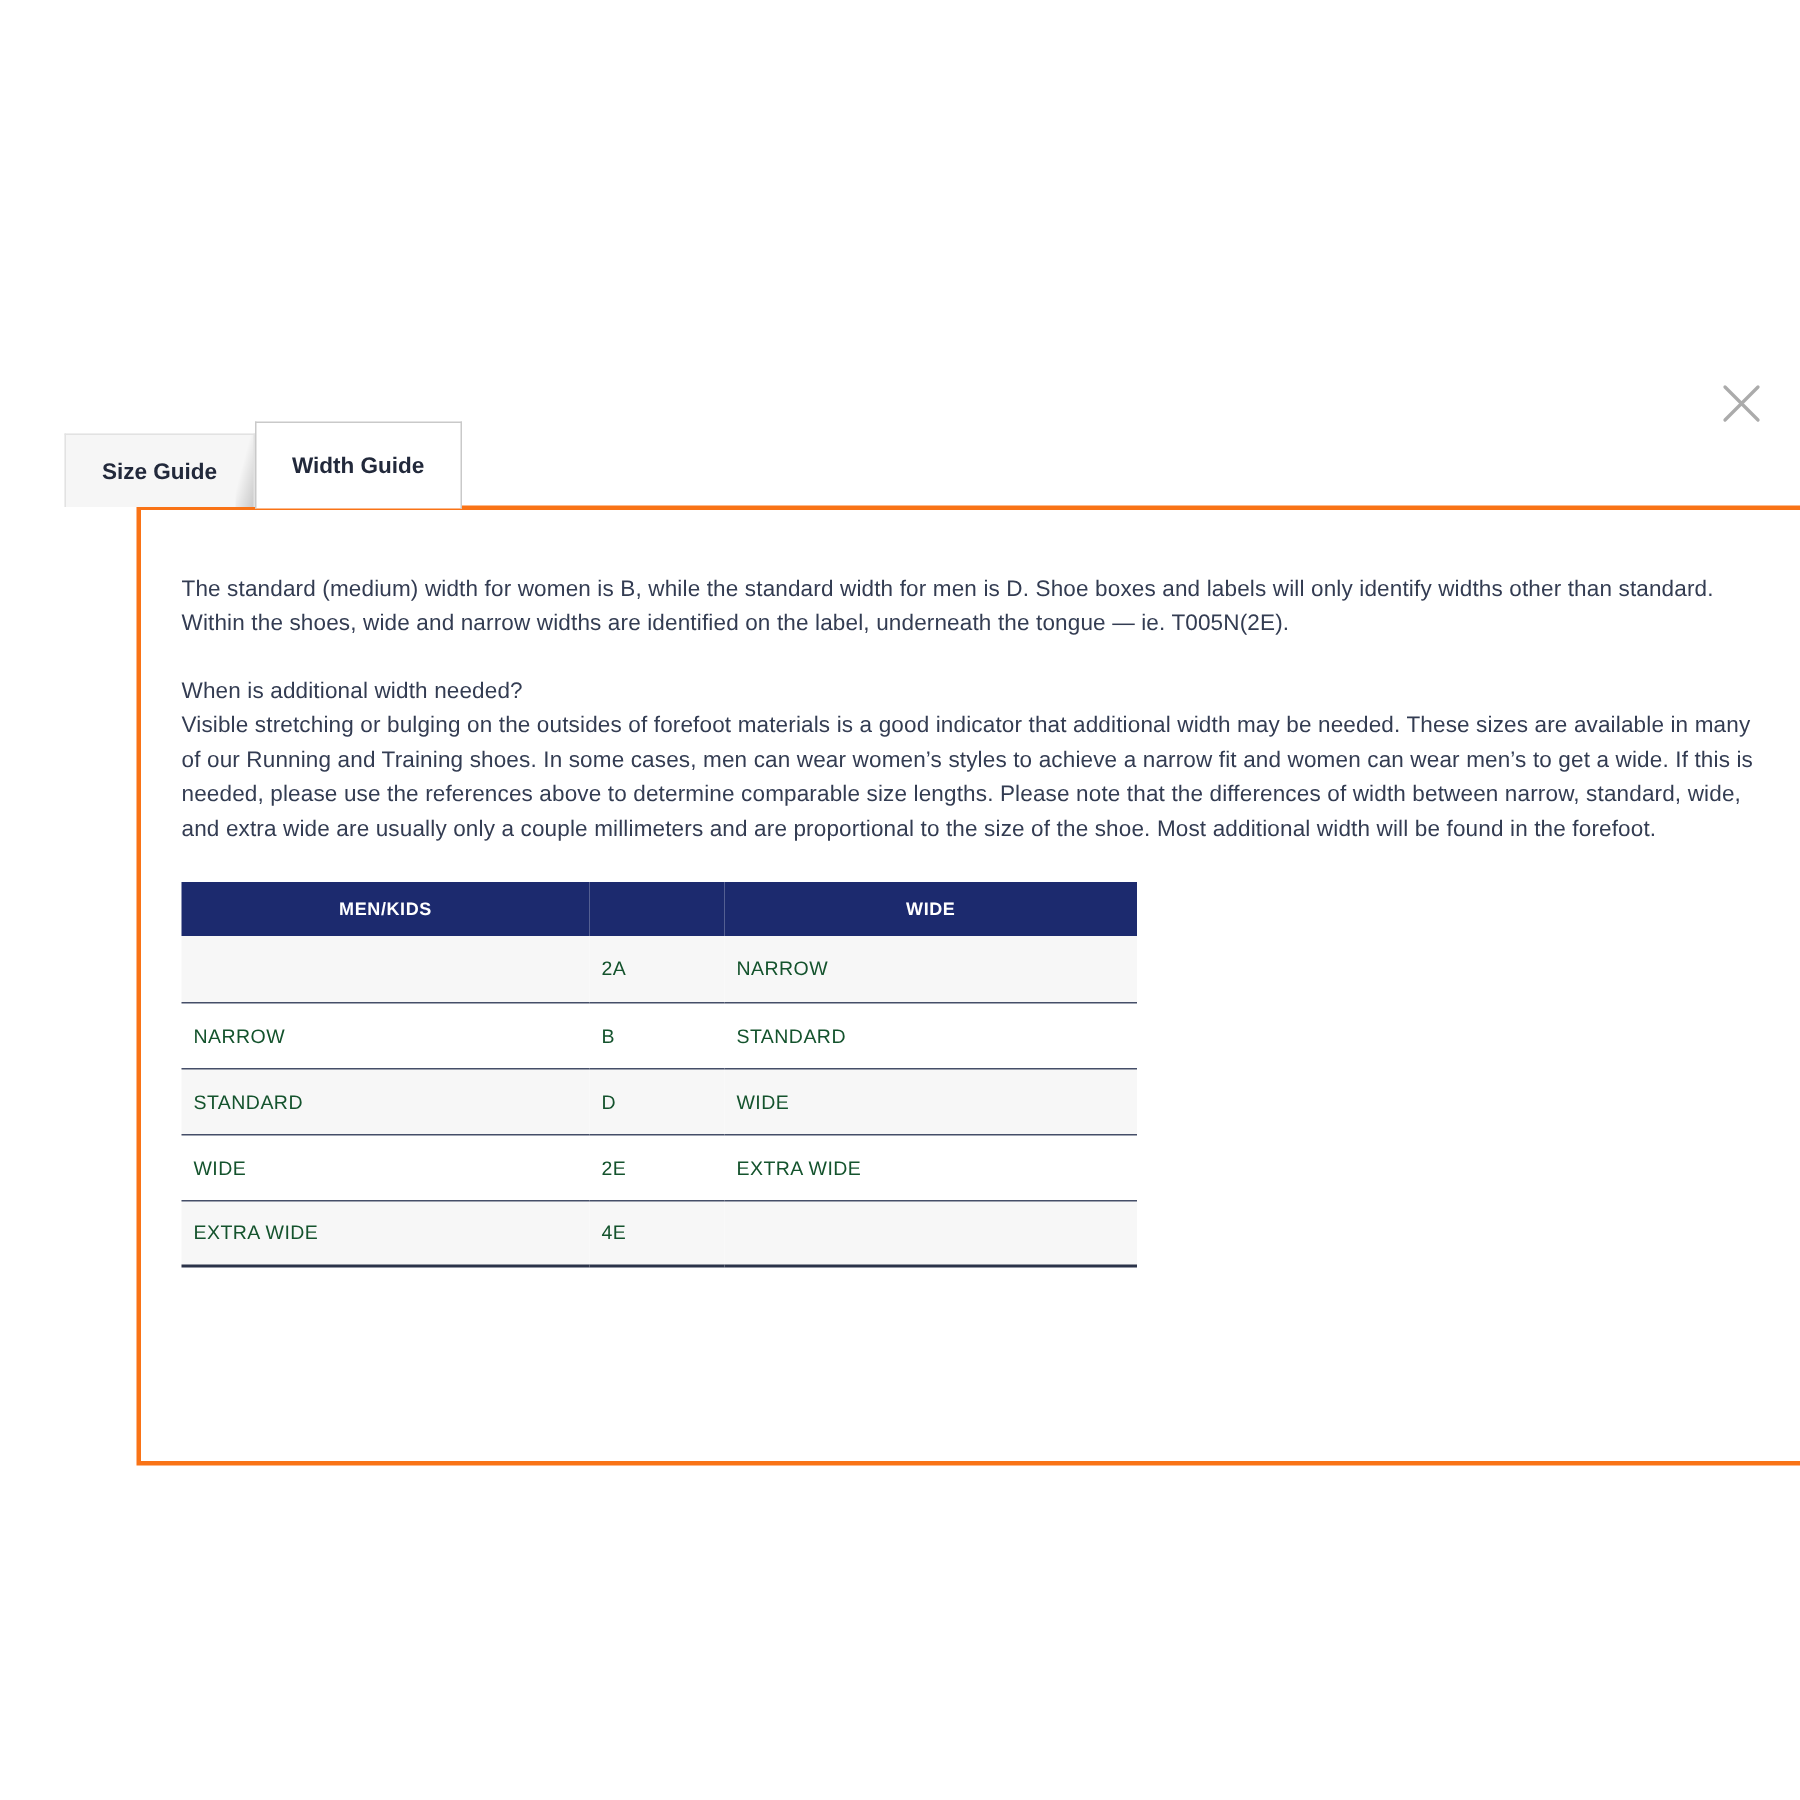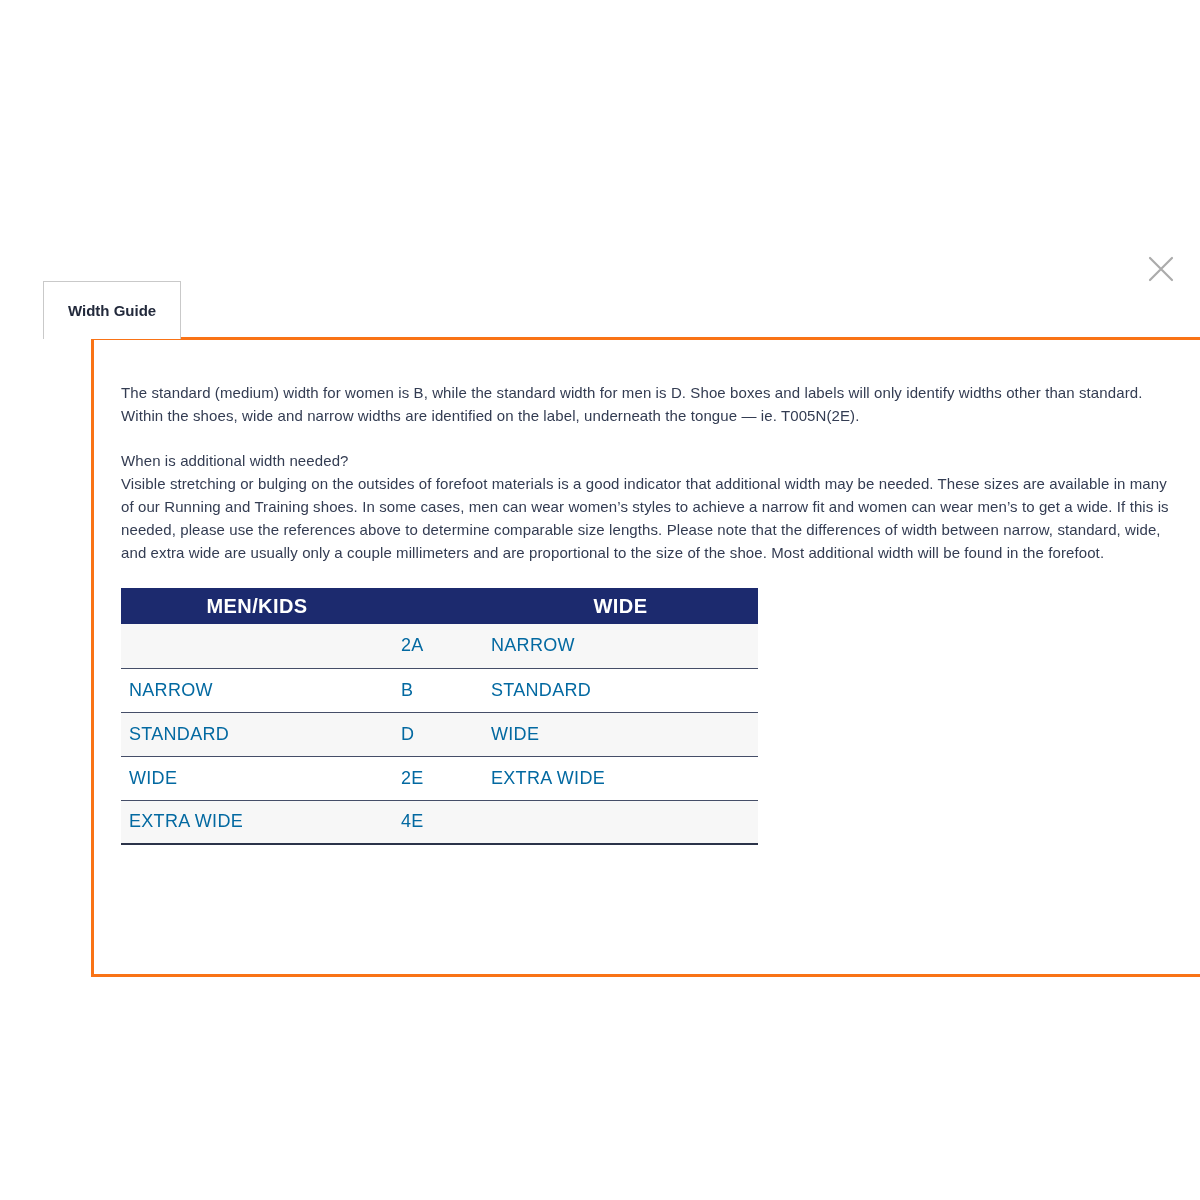--- a/index.html
+++ b/index.html
@@ -65,29 +65,29 @@
   .heading { font-weight:normal; }
   .width-table {
     border-collapse:collapse;
     width:637px;
     margin-top:24px;
     table-layout:fixed;
   }
   .width-table thead th {
     background:#1c2a6e;
     color:#ffffff;
-    font-size:20px; font-weight:bold;
+    font-size:12px; font-weight:bold;
     height:36px;
     text-align:center;
     letter-spacing:0.4px;
   }
   .width-table tbody td {
     height:44px;
-    font-size:18px;
-    color:#0369a1;
+    font-size:13px;
+    color:#14532d;
     padding-left:8px;
     border-bottom:1px solid #454e68;
     letter-spacing:0.3px;
   }
   .width-table tbody tr:nth-child(odd) { background:#f7f7f7; }
   .width-table tbody tr:nth-child(even) { background:#ffffff; }
   .width-table tbody tr:last-child td { border-bottom:2px solid #2b3349; }
 </style>
 </head>
 <body>
@@ -96,20 +96,23 @@
 
   <button class="close" aria-label="Close">
     <span style="display:flex;">
       <svg width="32" height="32" viewBox="0 0 32 32">
         <path d="M5 5 L27 27 M27 5 L5 27" stroke="#ababab" stroke-width="2.2" fill="none" stroke-linecap="round"></path>
       </svg>
     </span>
   </button>
 
   <div class="tabs">
+    <div class="tab">
+      <span>Size Guide</span>
+    </div>
     <div class="tab active">
       <span>Width Guide</span>
     </div>
   </div>
 
   <div class="panel">
 
     <p class="intro">The standard (medium) width for women is B, while the standard width for men is D. Shoe boxes and labels will only identify widths other than standard. Within the shoes, wide and narrow widths are identified on the label, underneath the tongue — ie. T005N(2E).</p>
 
     <p class="heading">When is additional width needed?</p>

